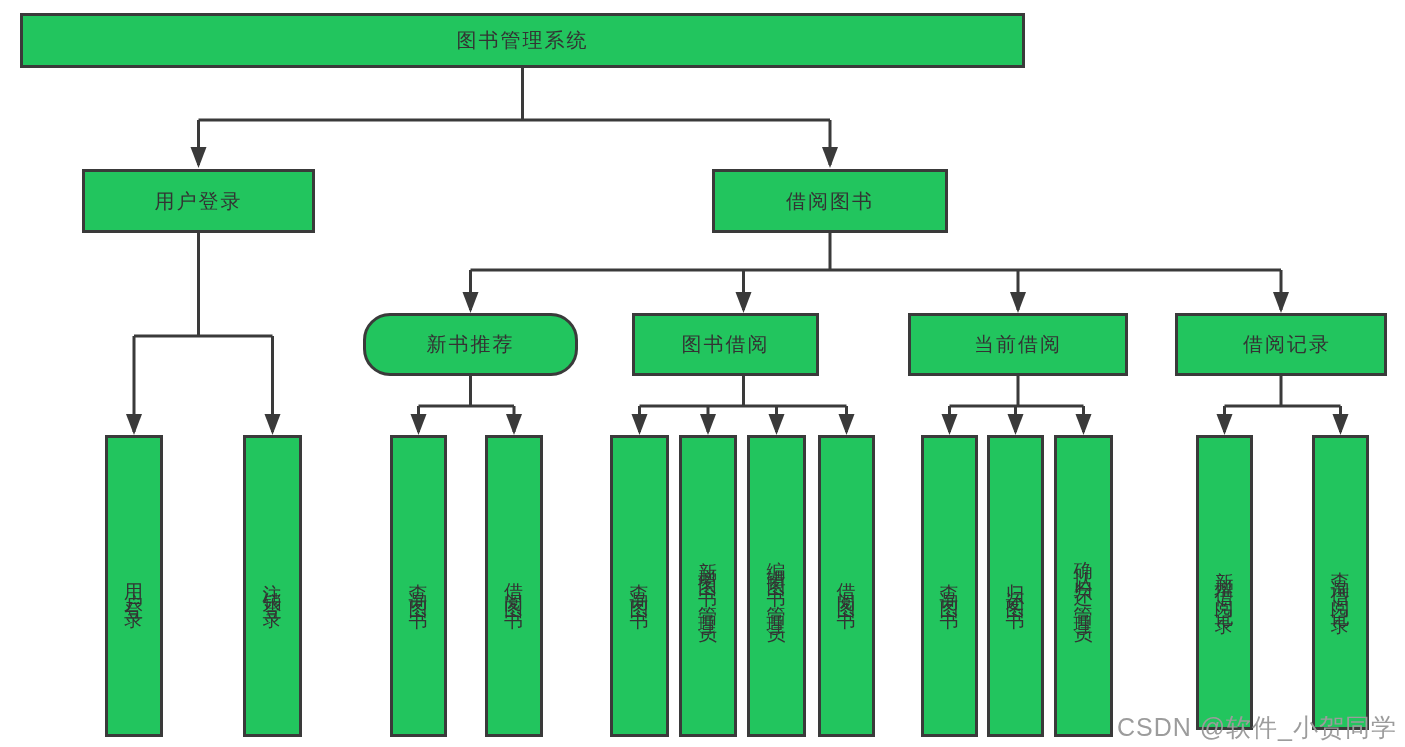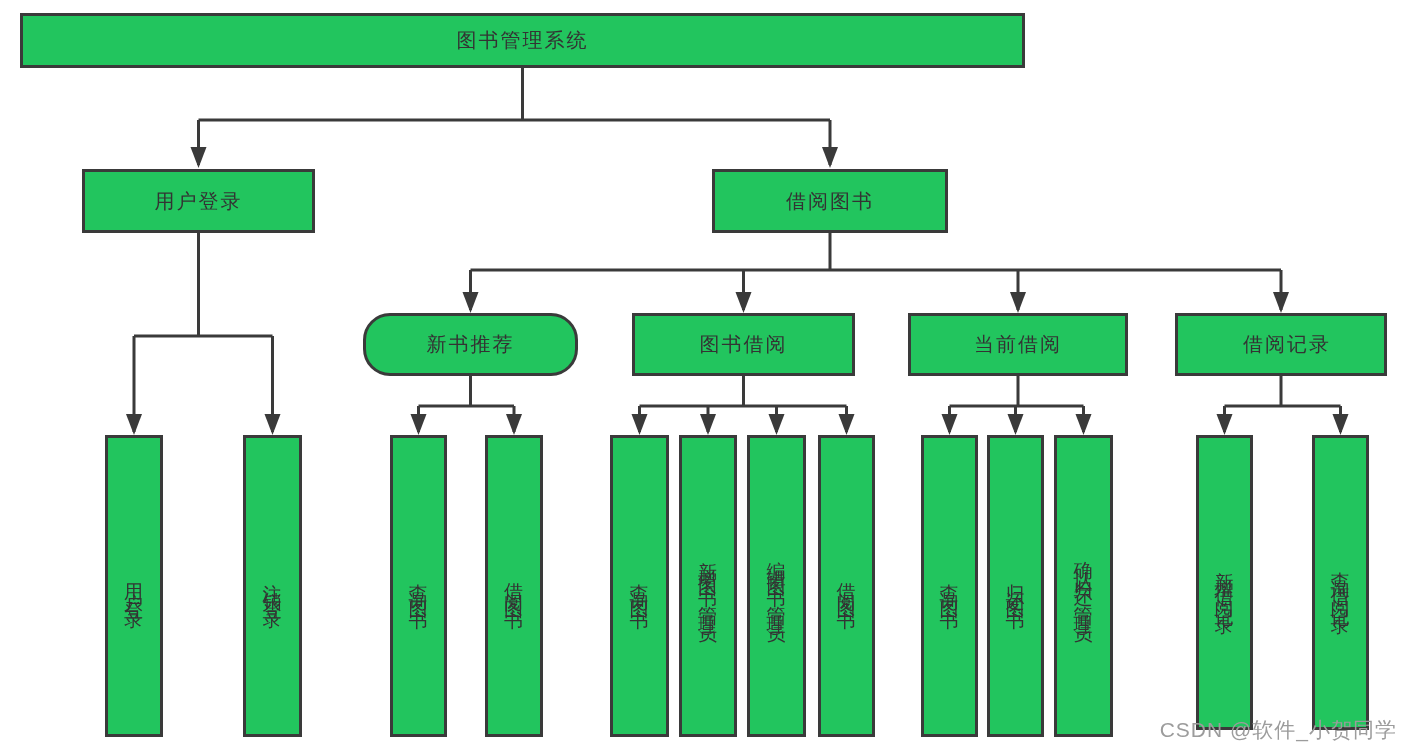--- a/index.html
+++ b/index.html
@@ -33,21 +33,21 @@
     writing-mode:vertical-rl;
     text-orientation:mixed;
     font-size:19px;
     letter-spacing:9px;
     line-height:1;
     padding:6px 0;
   }
   .watermark{
     position:absolute;
     right:8px;bottom:3px;
-    font-size:21px;
+    font-size:25px;
     letter-spacing:1px;
     color:var(--watermark);
   }
 </style>
 </head>
 <body>
 
 <div class="canvas">
 
   <svg class="connectors" viewBox="0 0 1405 747" aria-hidden="true">
@@ -82,21 +82,21 @@
       <polygon points="1332.5,414 1348.5,414 1340.5,435"></polygon>
     </g>
   </svg>
 
   <div class="box" style="left:20px;top:13px;width:1005px;height:55px;">图书管理系统</div>
 
   <div class="box" style="left:82px;top:169px;width:233px;height:64px;">用户登录</div>
   <div class="box" style="left:712px;top:169px;width:236px;height:64px;">借阅图书</div>
 
   <div class="box" style="left:363px;top:313px;width:215px;height:63px;border-radius:27px;">新书推荐</div>
-  <div class="box" style="left:632px;top:313px;width:223px;height:63px;">图书借阅</div>
+  <div class="box" style="left:632px;top:313px;width:187px;height:63px;">图书借阅</div>
   <div class="box" style="left:908px;top:313px;width:220px;height:63px;font-family:Liberation Mono, monospace;">当前借阅</div>
   <div class="box" style="left:1175px;top:313px;width:212px;height:63px;padding-left:12px;">借阅记录</div>
 
   <div class="box leaf" style="left:105px;top:435px;width:58px;height:302px;">用户登录</div>
   <div class="box leaf" style="left:243px;top:435px;width:59px;height:302px;">注销登录</div>
 
   <div class="box leaf" style="left:390px;top:435px;width:57px;height:302px;">查询图书</div>
   <div class="box leaf" style="left:485px;top:435px;width:58px;height:302px;">借阅图书</div>
 
   <div class="box leaf" style="left:610px;top:435px;width:59px;height:302px;">查询图书</div>

